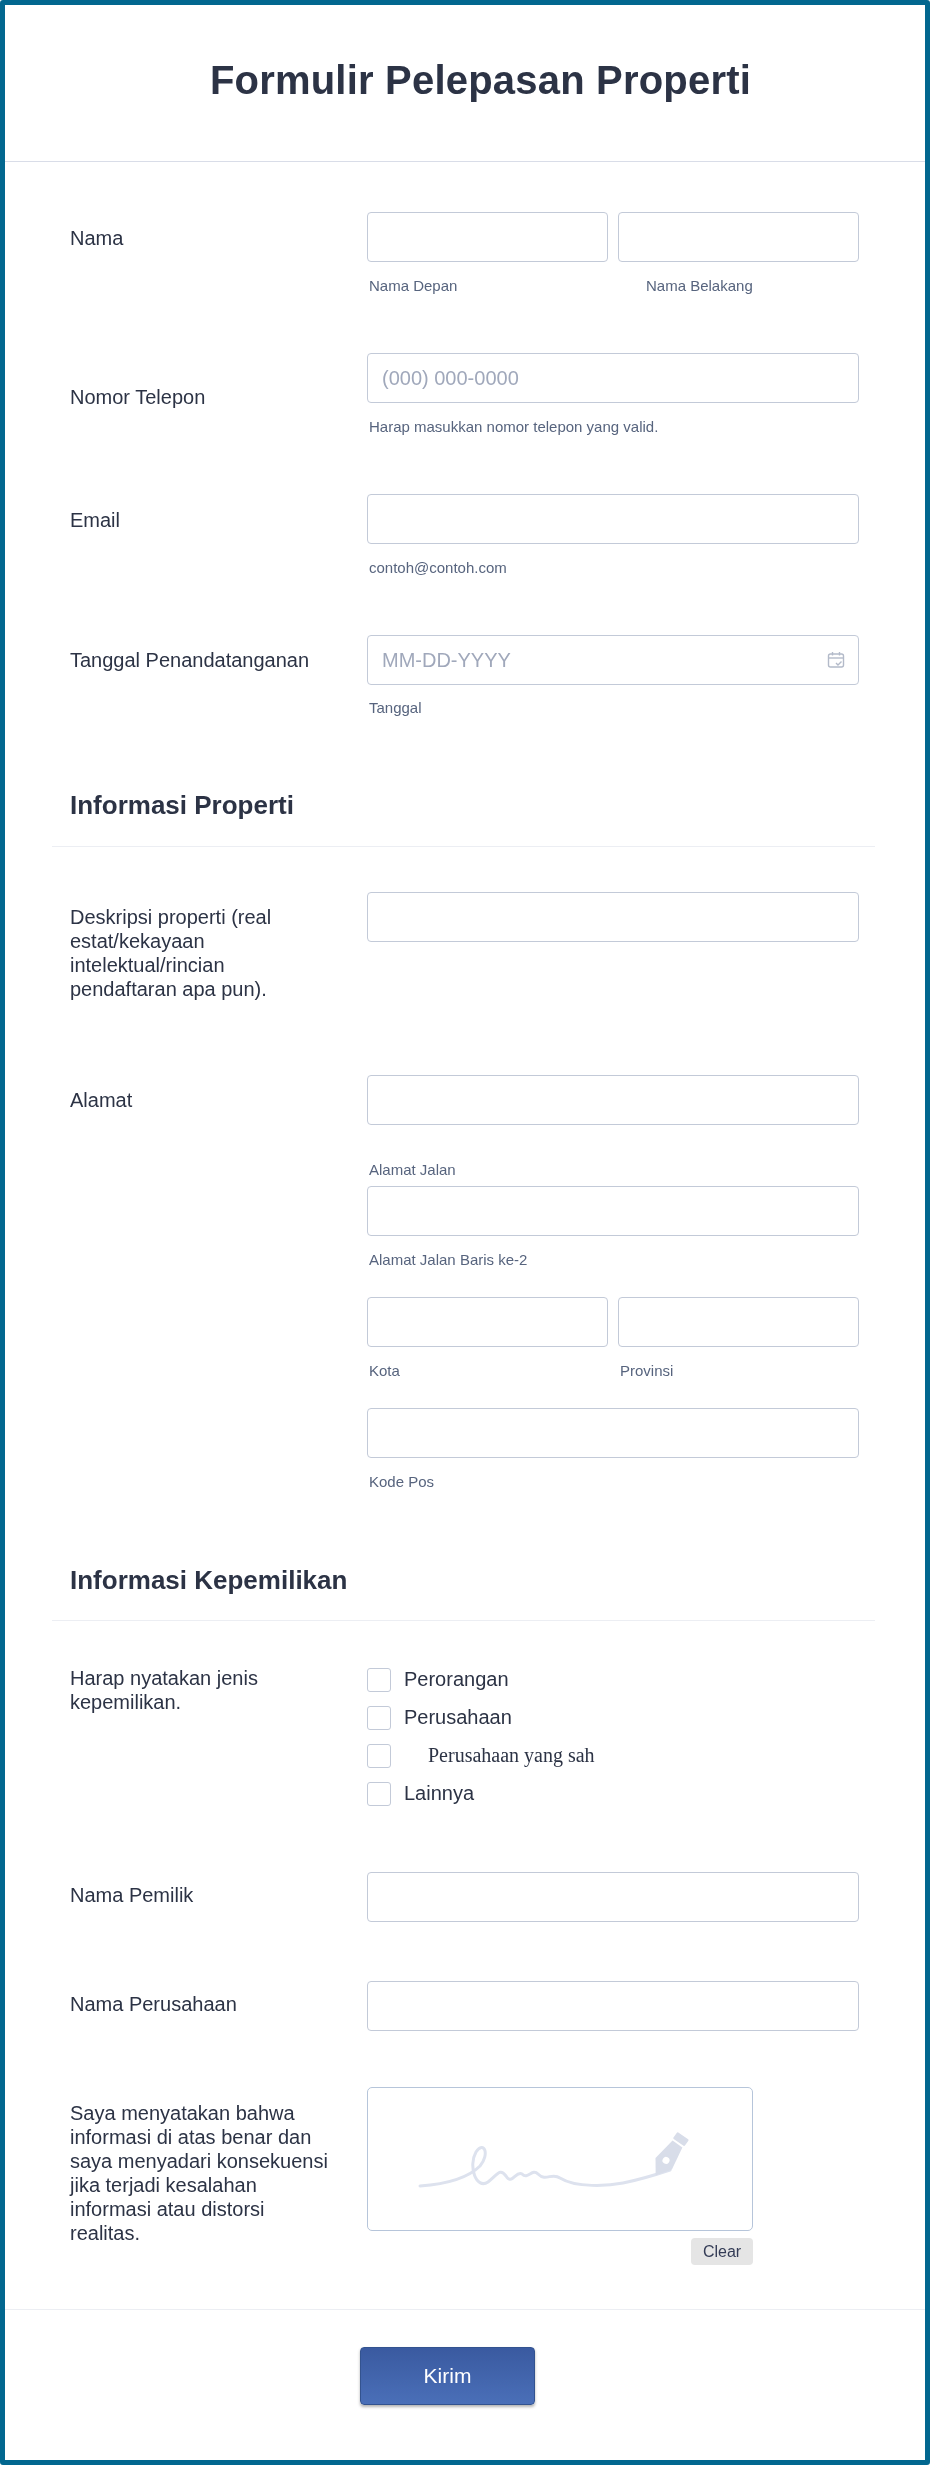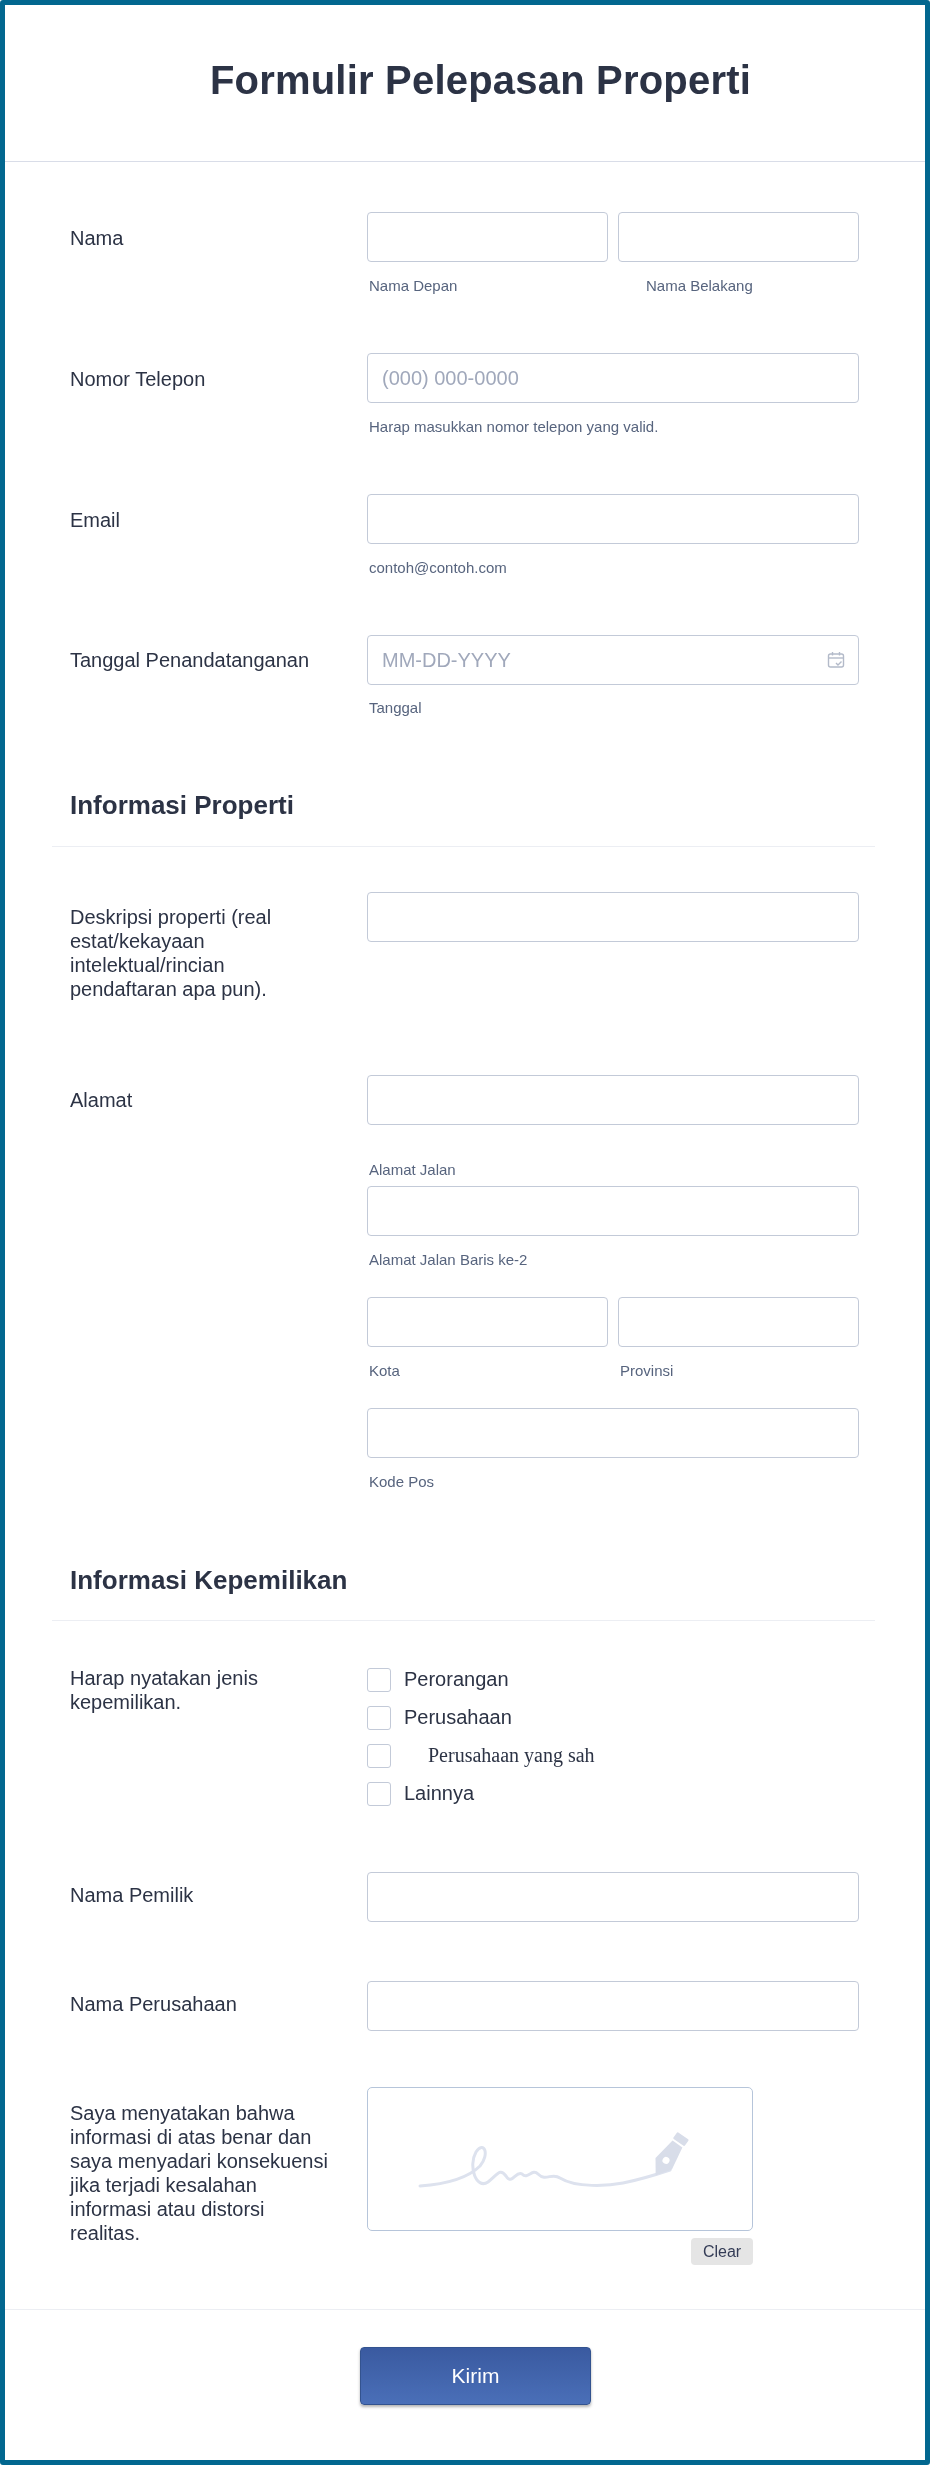--- a/index.html
+++ b/index.html
@@ -44,42 +44,42 @@
       left: 367px; top: 2087px; width: 386px; height: 144px;
       border: 1px solid #b6c5da; border-radius: 5px; background: #fff;
     }
     .sign-here { left: 0; width: 386px; top: 38px; text-align: center; font-size: 21px; color: #8e97ab; }
     .clear-btn {
       left: 691px; top: 2238px; width: 62px; height: 27px; border-radius: 4px;
       background: #e5e5e5; border: none; color: #343c56; font-size: 16px;
       font-family: "Liberation Sans", sans-serif;
     }
     .submit-btn {
-      left: 360px; top: 2347px; width: 231px; height: 58px; border-radius: 4px;
+      left: 360px; top: 2347px; width: 175px; height: 58px; border-radius: 4px;
       border: 1px solid #33538f;
       background: linear-gradient(to bottom, #3a5aa0 0%, #4a6fb8 100%);
       box-shadow: 0 2px 3px rgba(0,0,0,0.3);
       color: #fff; font-size: 21px; font-family: "Liberation Sans", sans-serif;
     }
   </style>
 </head>
 <body>
 
 <div class="frame"></div>
 
 <div class="abs title">Formulir Pelepasan Properti</div>
 <div class="abs hr-full" style="top:161px;"></div>
 
 <div class="abs label" style="top:226px;">Nama</div>
 <input class="abs input half1" style="top: 212px;" value="">
 <input class="abs input half2" style="top: 212px;" value="">
 <div class="abs sub" style="left:369px; top:277px;">Nama Depan</div>
 <div class="abs sub" style="left:620px; top:277px;margin-left:26px;">Nama Belakang</div>
 
-<div class="abs label" style="top:367px;">Nomor Telepon</div>
+<div class="abs label" style="top:385px;">Nomor Telepon</div>
 <input class="abs input wide" style="top: 353px;" placeholder="(000) 000-0000">
 <div class="abs sub" style="left:369px; top:418px;">Harap masukkan nomor telepon yang valid.</div>
 
 <div class="abs label" style="top:508px;">Email</div>
 <input class="abs input wide" style="top: 494px;" value="">
 <div class="abs sub" style="left:369px; top:559px;">contoh@contoh.com</div>
 
 <div class="abs label" style="top:648px;">Tanggal Penandatanganan</div>
 <input class="abs input wide" style="top: 635px;" placeholder="MM-DD-YYYY">
 <span class="abs cal-icon" style="left:826px; top:650px;">

